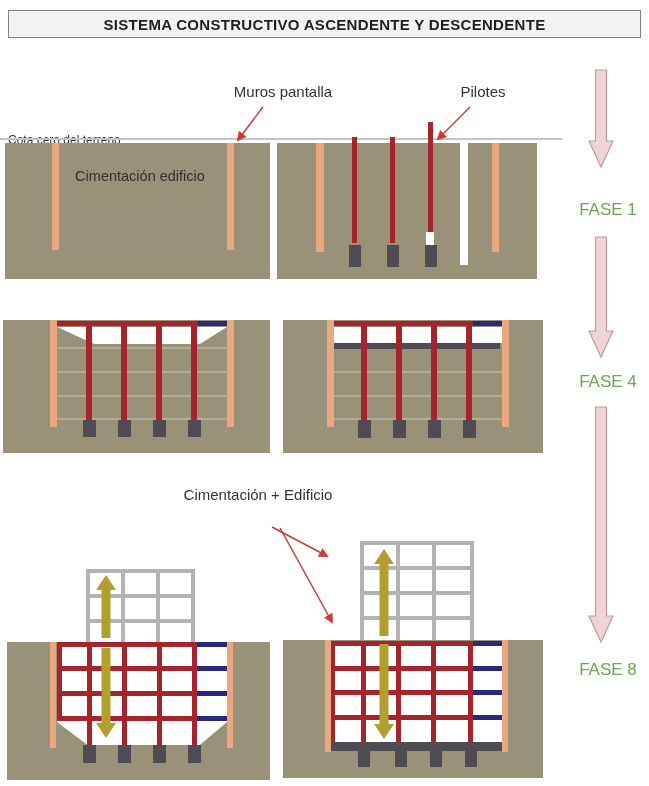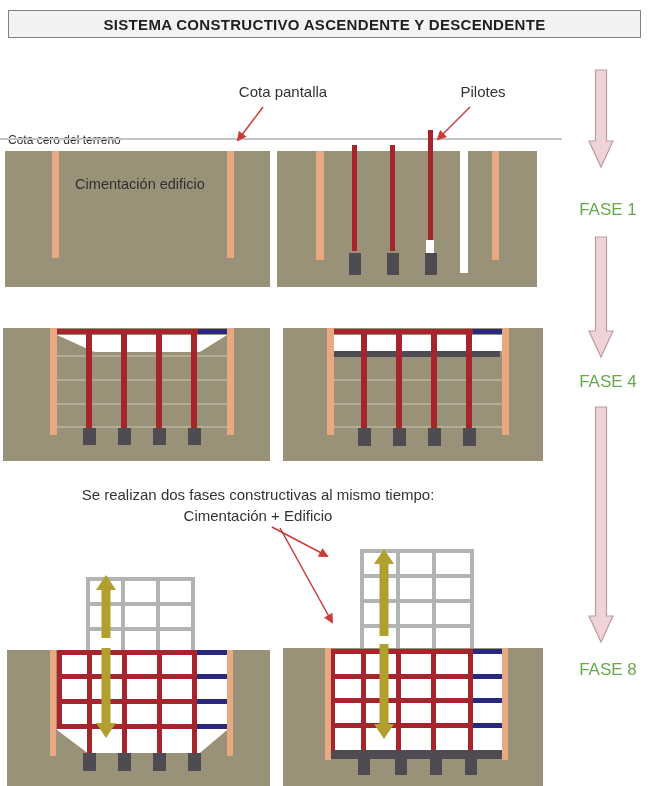--- a/index.html
+++ b/index.html
@@ -5,21 +5,21 @@
   html,body{margin:0;padding:0;background:#fff;}
   .canvas{position:relative;width:649px;height:786px;background:#fff;overflow:hidden;
           font-family:"Liberation Sans","DejaVu Sans",sans-serif;color:var(--text-dark);}
   .title-bar{position:absolute;left:8px;top:10px;width:633px;height:28px;
              background:var(--title-bg);border:1.5px solid var(--title-border);
              display:flex;align-items:center;justify-content:center;box-sizing:border-box;}
   .title-bar span{font-size:15px;font-weight:bold;letter-spacing:.3px;color:#1f1f1f;}
   .lbl{position:absolute;font-size:15px;color:#333;text-align:center;white-space:nowrap;}
   .lbl-left{text-align:left;}
   .gline{position:absolute;left:0;top:138px;width:562px;height:1.5px;background:var(--ground-line);}
-  .panel{position:absolute;margin-top:8px;}
+  .panel{position:absolute;}
   .ground{position:absolute;background:var(--ground);}
   .wall{position:absolute;background:var(--wall);}
   .pile,.rcol,.rbeam{position:absolute;background:var(--structure-red);}
   .footing,.slab{position:absolute;background:var(--footing-gray);}
   .bbeam{position:absolute;background:var(--beam-blue);}
   .white{position:absolute;background:#fff;}
   .faint{position:absolute;height:2px;background:var(--floor-faint);}
   .gbar{position:absolute;background:var(--building-gray);}
   .mid-text{position:absolute;left:28px;top:484px;width:460px;text-align:center;
             font-size:15px;line-height:21px;color:#333;}
@@ -28,21 +28,21 @@
 </style>
 </head>
 <body>
 
 <div class="canvas">
 
   <div class="title-bar">
     <span>SISTEMA CONSTRUCTIVO ASCENDENTE Y DESCENDENTE</span>
   </div>
 
-  <div class="lbl" style="left:226px;top:83px;width:114px;">Cota pantalla</div>
+  <div class="lbl" style="left:226px;top:83px;width:114px;">Muros pantalla</div>
   <div class="lbl" style="left:449px;top:83px;width:68px;">Pilotes</div>
   <div class="lbl lbl-left" style="left:8px;top:121px;font-size:12px;margin-top:12px;">Cota cero del terreno</div>
   <div class="gline"></div>
 
   <div class="panel" style="left:5px;top:143px;width:265px;height:136px;">
     <div class="ground" style="left:0;top:0;width:265px;height:136px;"></div>
     <div class="wall" style="left:47px;top:0;width:7px;height:107px;"></div>
     <div class="wall" style="left:222px;top:0;width:7px;height:107px;"></div>
     <div class="lbl" style="left:55px;top:25px;width:160px;font-size:14.5px;color:#2f2f2f;">Cimentación edificio</div>
   </div>
@@ -97,21 +97,20 @@
     <div class="rcol" style="left:113px;top:1px;width:6px;height:99px;"></div>
     <div class="rcol" style="left:148px;top:1px;width:6px;height:99px;"></div>
     <div class="rcol" style="left:183px;top:1px;width:6px;height:99px;"></div>
     <div class="footing" style="left:75px;top:100px;width:13px;height:18px;"></div>
     <div class="footing" style="left:110px;top:100px;width:13px;height:18px;"></div>
     <div class="footing" style="left:145px;top:100px;width:13px;height:18px;"></div>
     <div class="footing" style="left:180px;top:100px;width:13px;height:18px;"></div>
   </div>
 
   <div class="mid-text">
-    <div>Se realizan dos fases constructivas al mismo tiempo:</div>
     <div>Cimentación + Edificio</div>
   </div>
 
   <div class="panel" style="left:7px;top:569px;width:263px;height:211px;">
     <div class="ground" style="left:0;top:73px;width:263px;height:138px;"></div>
     <div class="white" style="left:50px;top:73px;width:170px;height:80px;"></div>
     <div class="white" style="left:50px;top:153px;width:170px;height:23px;clip-path:polygon(0 0,100% 0,84% 100%,18% 100%);"></div>
     <div class="gbar" style="left:79px;top:0;width:4px;height:73px;"></div>
     <div class="gbar" style="left:114px;top:0;width:4px;height:73px;"></div>
     <div class="gbar" style="left:149px;top:0;width:4px;height:73px;"></div>

